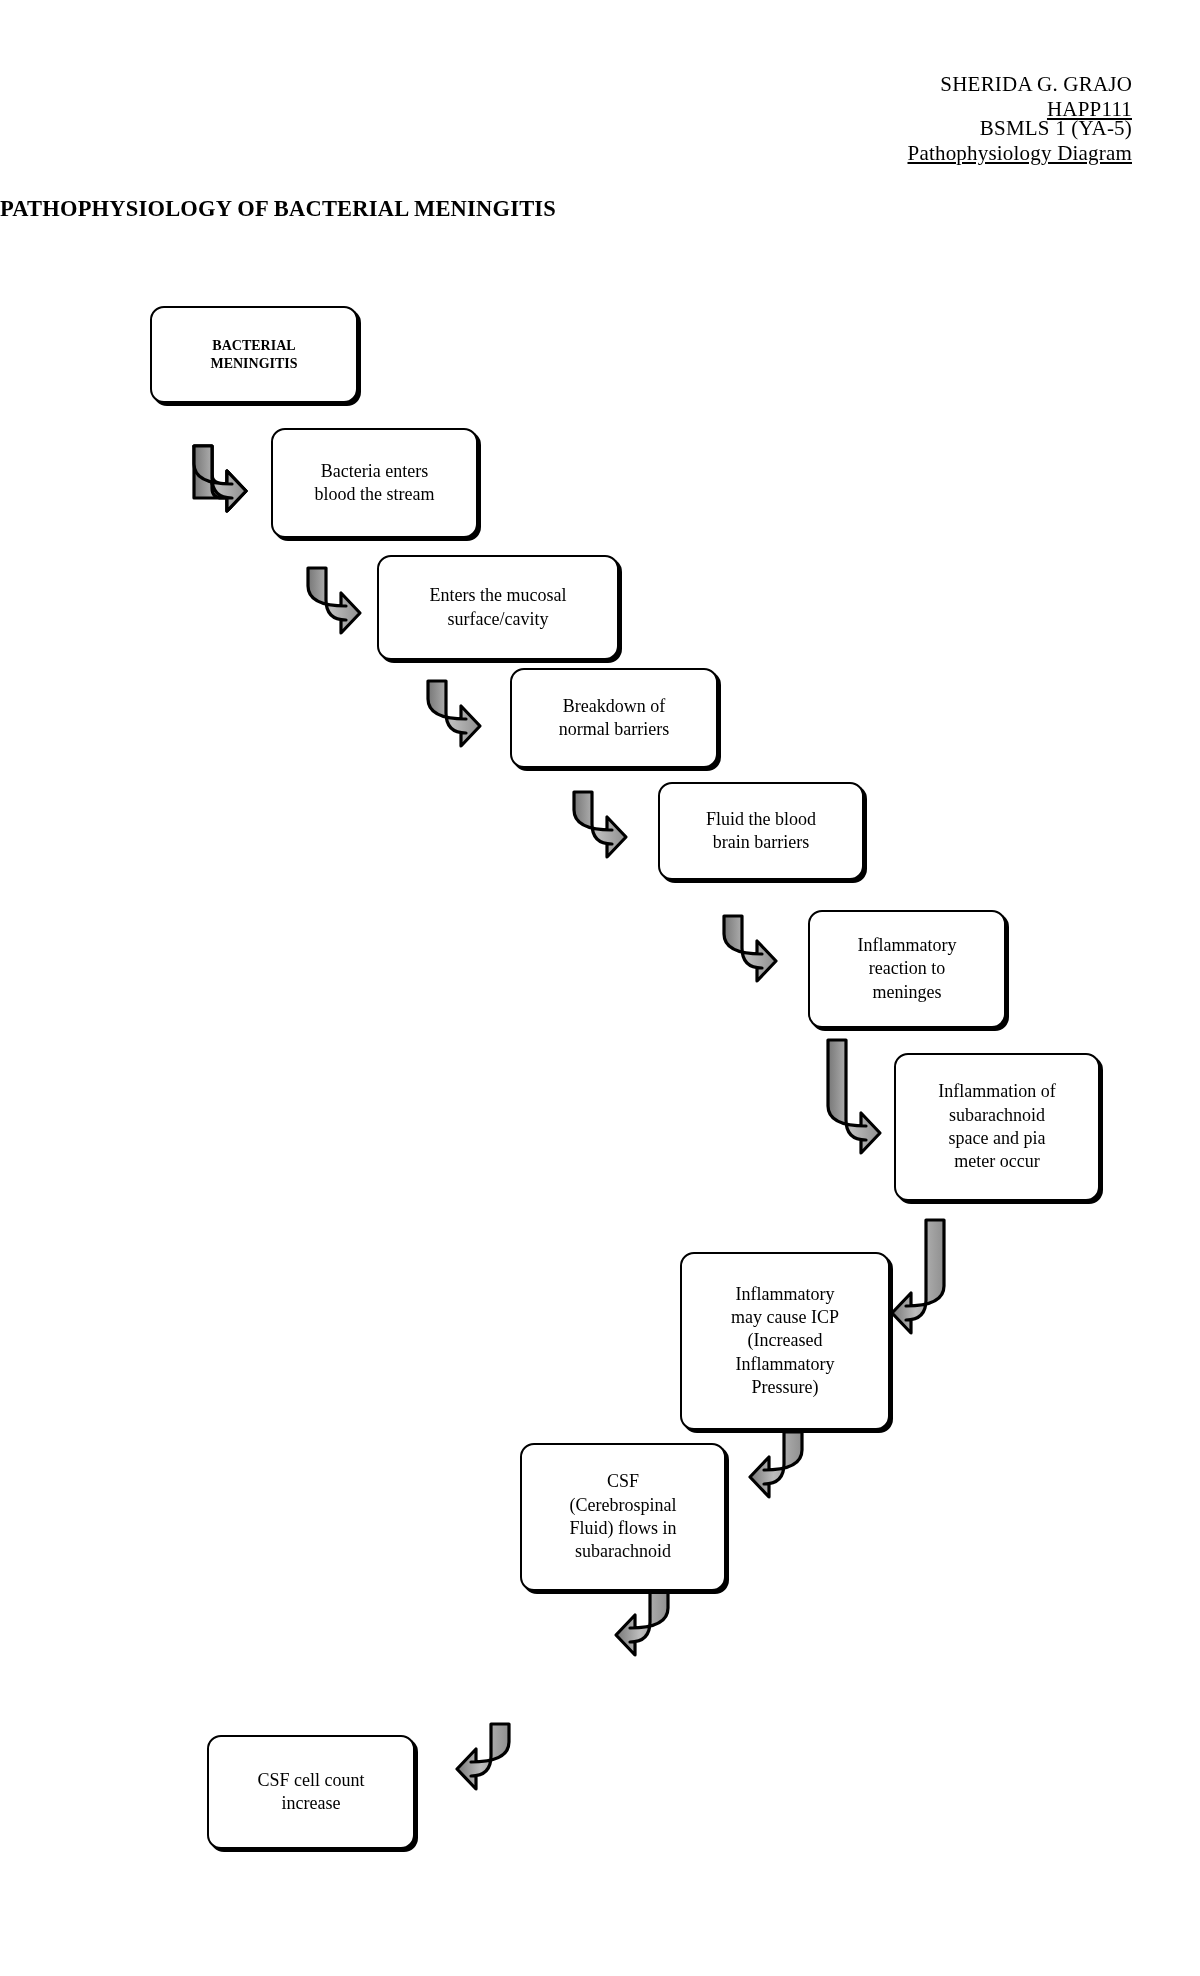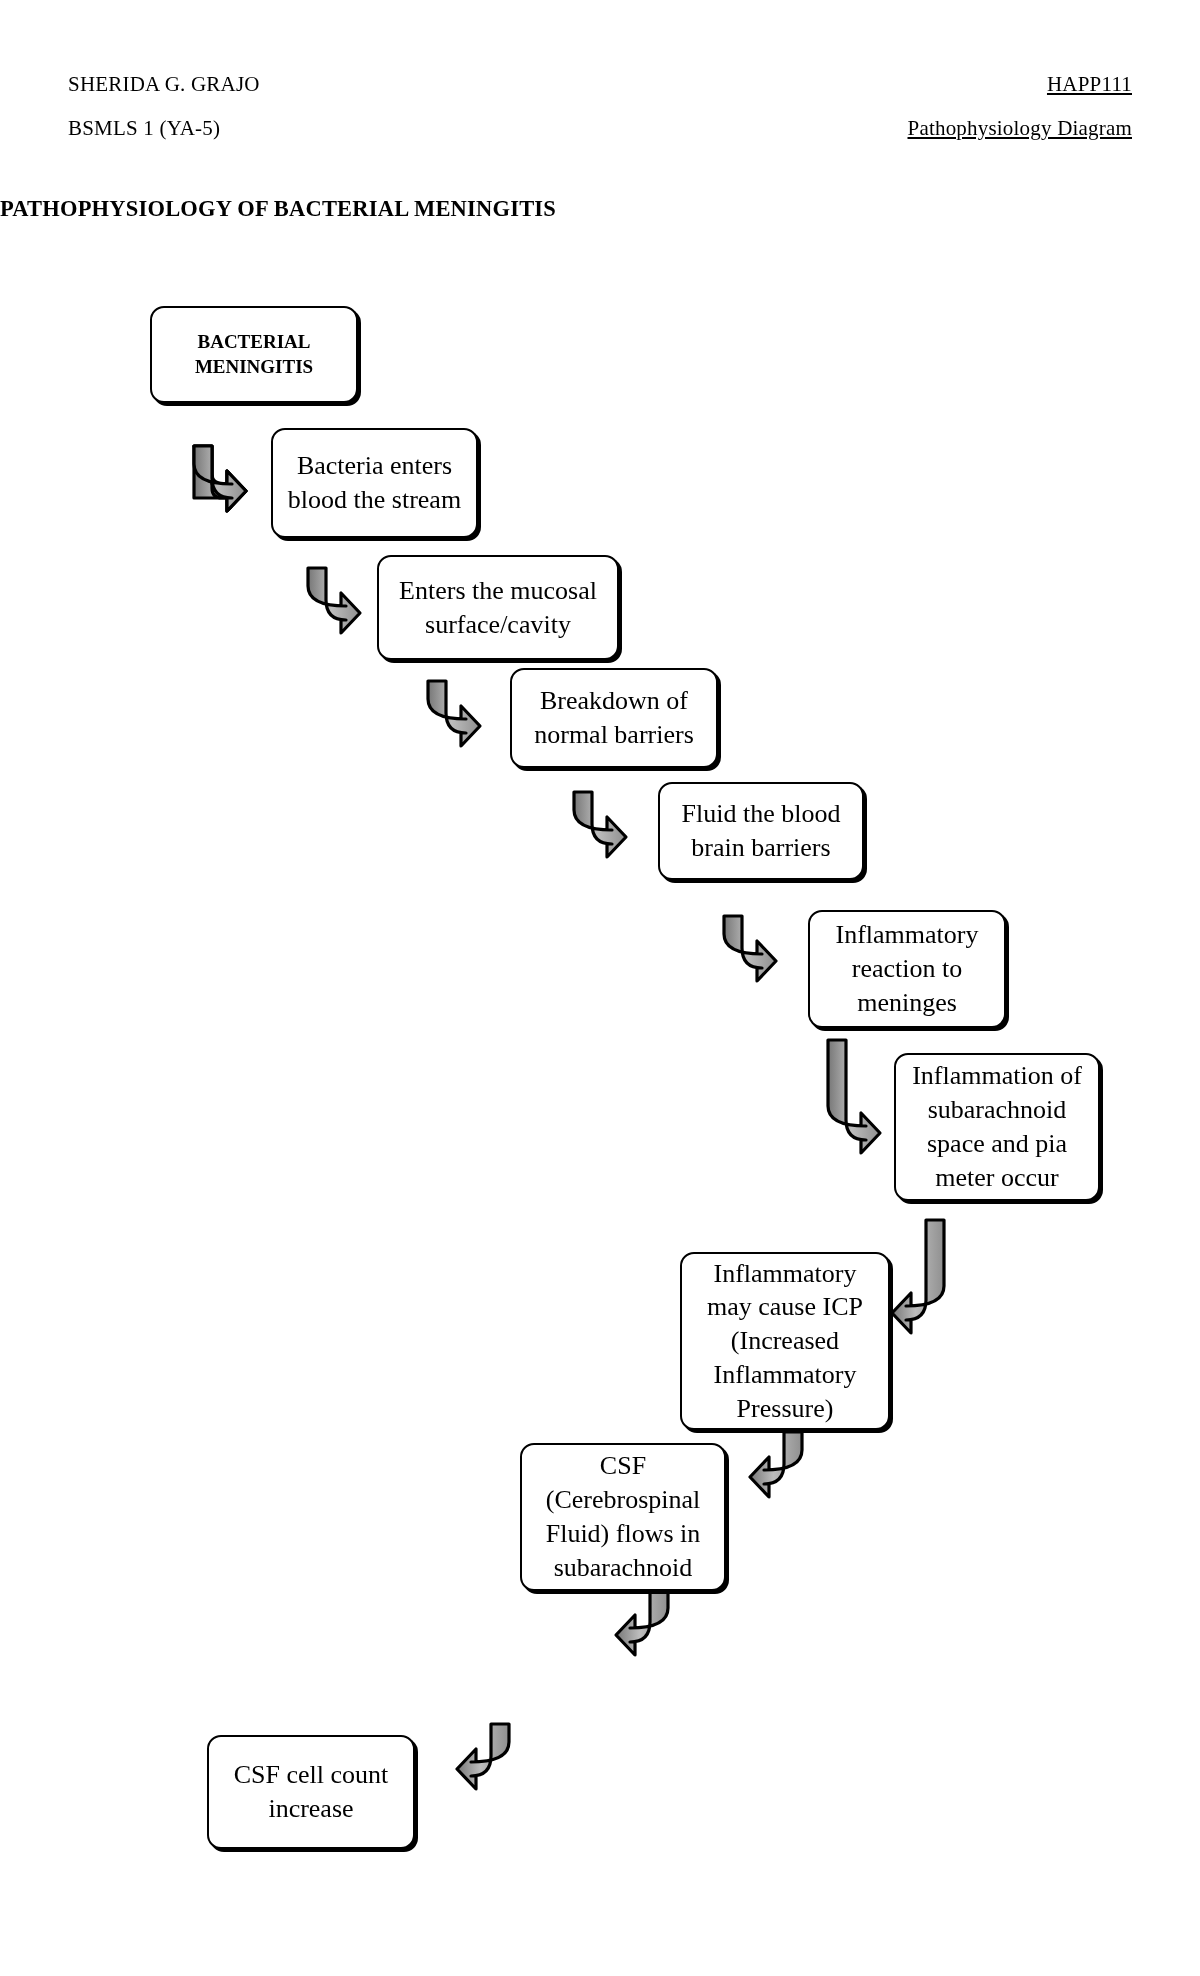--- a/index.html
+++ b/index.html
@@ -9,47 +9,47 @@
     font-family:"Liberation Serif", serif;
     color:#000;
     position:relative;
     overflow:hidden;
   }
   .page{position:relative;width:1200px;height:1976px;}
 
   
   .hdr{position:absolute;left:68px;right:68px;}
   .hdr-row{display:flex;justify-content:space-between;align-items:flex-end;
-           font-size:21px;letter-spacing:.2px;}
+           font-size:21px;letter-spacing:.2px;flex-direction:column;}
   .hdr-row.r1{top:0;}
   .hdr-left{white-space:nowrap;}
   .hdr-right{white-space:nowrap;text-decoration:underline;}
 
   .doc-title{
     position:absolute;left:0;right:0;top:196px;
     font-weight:bold;font-size:22.5px;
     letter-spacing:.2px;
   }
 
   
   .node{
     position:absolute;
     box-sizing:border-box;
     border:2.6px solid #000;
     border-radius:14px;
     background:#fff;
     display:flex;align-items:center;justify-content:center;
     text-align:center;
-    font-size:26px;
+    font-size:18px;
     line-height:1.30;
     padding:4px 8px;
     box-shadow:3px 3px 0 0 #000;
     z-index:3;
   }
-  .node.strong{font-weight:bold;font-size:19px;line-height:1.28;}
+  .node.strong{font-weight:bold;font-size:14px;line-height:1.28;}
   .node span{display:block;}
 
   
   .arrow{position:absolute;z-index:2;}
   .arrow svg{display:block;width:100%;height:100%;overflow:visible;}
 </style>
 </head>
 <body>
 
 <div class="page">

